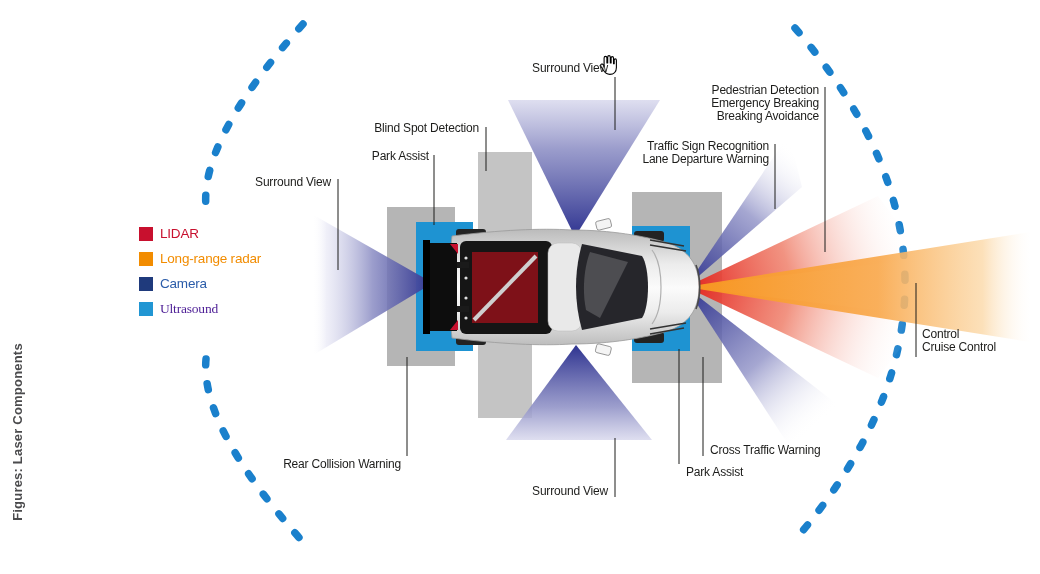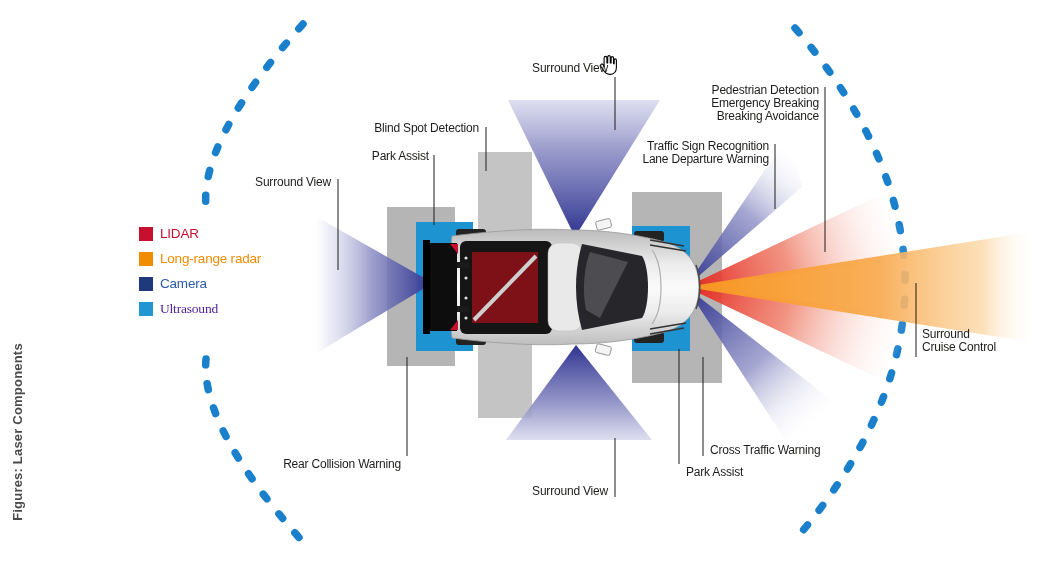--- a/index.html
+++ b/index.html
@@ -182,21 +182,21 @@
     <div>Emergency Breaking</div>
     <div>Breaking Avoidance</div>
   </div>
 
   <div class="lbl r" style="left:769px;top:140px;">
     <div>Traffic Sign Recognition</div>
     <div>Lane Departure Warning</div>
   </div>
 
   <div class="lbl" style="left:922px;top:328px;">
-    <div>Surround</div>
+    <div>Control</div>
     <div>Cruise Control</div>
   </div>
 
   <div class="lbl r" style="left:401px;top:442px;margin-top:16px;">Rear Collision Warning</div>
   <div class="lbl r" style="left:608px;top:485px;">Surround View</div>
   <div class="lbl" style="left:686px;top:466px;">Park Assist</div>
   <div class="lbl" style="left:710px;top:444px;">Cross Traffic Warning</div>
 
   <div class="legend">
     <div class="legend-row">

